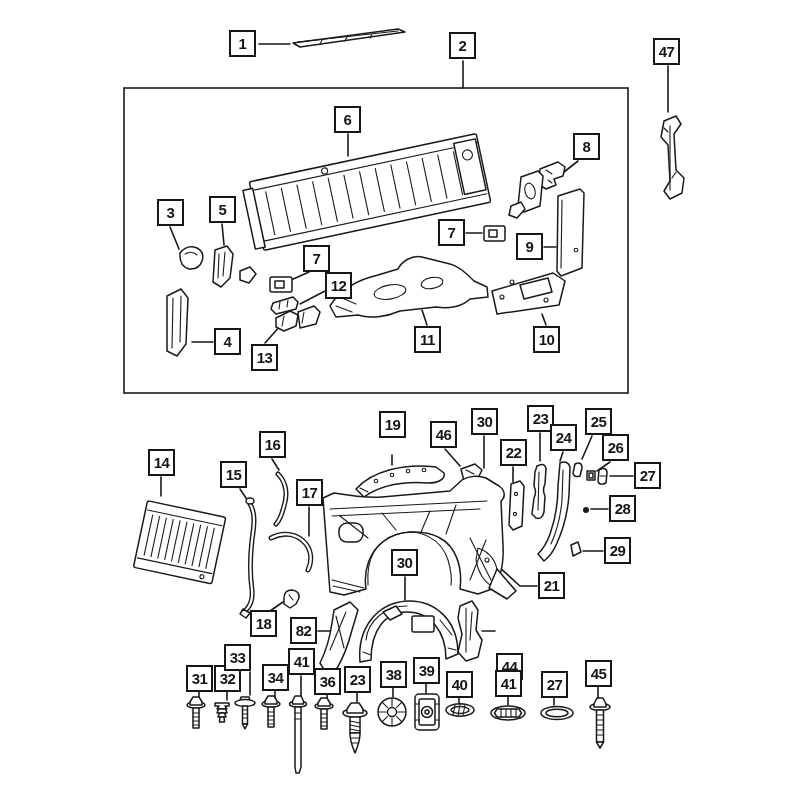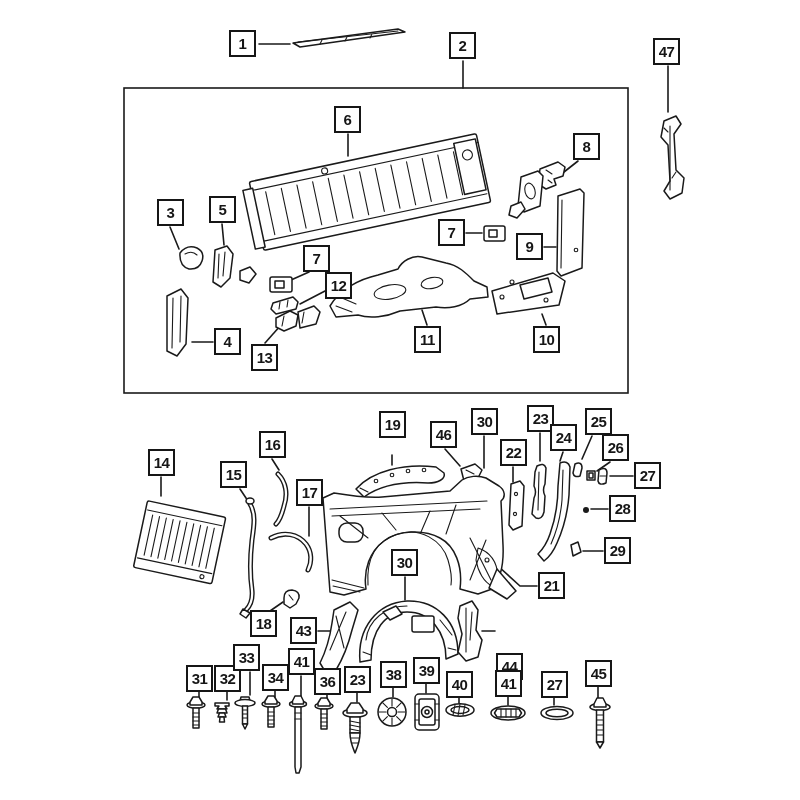--- a/index.html
+++ b/index.html
@@ -386,25 +386,25 @@
 <div class="callout" style="left:527px;top:405px">23</div>
 <div class="callout" style="left:550px;top:424px">24</div>
 <div class="callout" style="left:585px;top:408px">25</div>
 <div class="callout" style="left:602px;top:434px">26</div>
 <div class="callout" style="left:634px;top:462px">27</div>
 <div class="callout" style="left:609px;top:495px">28</div>
 <div class="callout" style="left:604px;top:537px">29</div>
 <div class="callout" style="left:538px;top:572px">21</div>
 <div class="callout" style="left:391px;top:549px">30</div>
 <div class="callout" style="left:250px;top:610px">18</div>
-<div class="callout" style="left:290px;top:617px">43</div>
+<div class="callout" style="left:290px;top:617px">82</div>
 <div class="callout" style="left:496px;top:653px">44</div>
 <div class="callout" style="left:186px;top:665px">31</div>
 <div class="callout" style="left:214px;top:665px">32</div>
-<div class="callout" style="left:233px;top:644px">33</div>
+<div class="callout" style="left:224px;top:644px">33</div>
 <div class="callout" style="left:262px;top:664px">34</div>
 <div class="callout" style="left:288px;top:648px">41</div>
 <div class="callout" style="left:314px;top:668px">36</div>
 <div class="callout" style="left:344px;top:666px">23</div>
 <div class="callout" style="left:380px;top:661px">38</div>
 <div class="callout" style="left:413px;top:657px">39</div>
 <div class="callout" style="left:446px;top:671px">40</div>
 <div class="callout" style="left:495px;top:670px">41</div>
 <div class="callout" style="left:541px;top:671px">27</div>
 <div class="callout" style="left:585px;top:660px">45</div>

